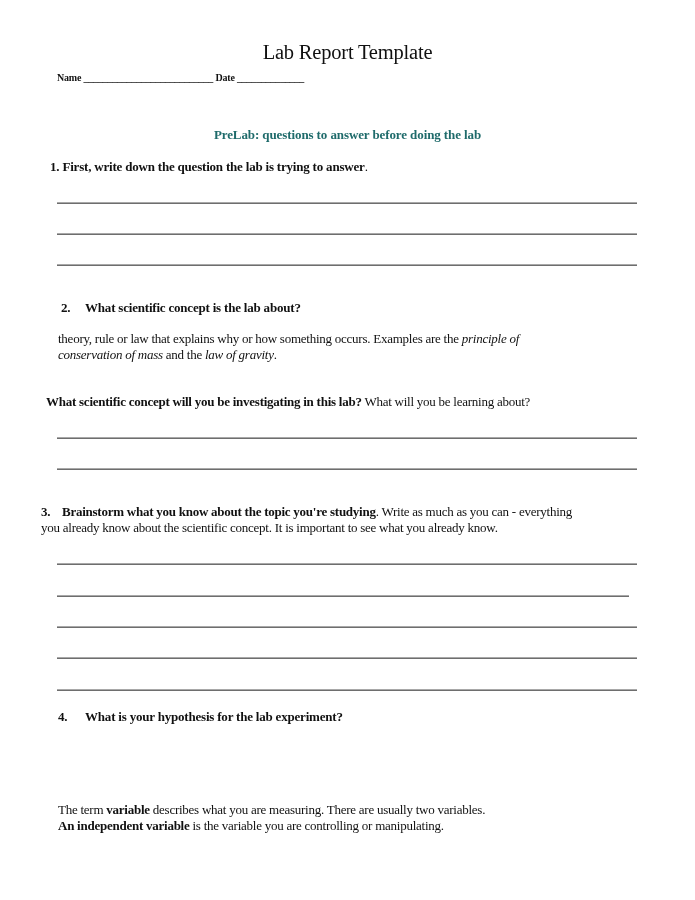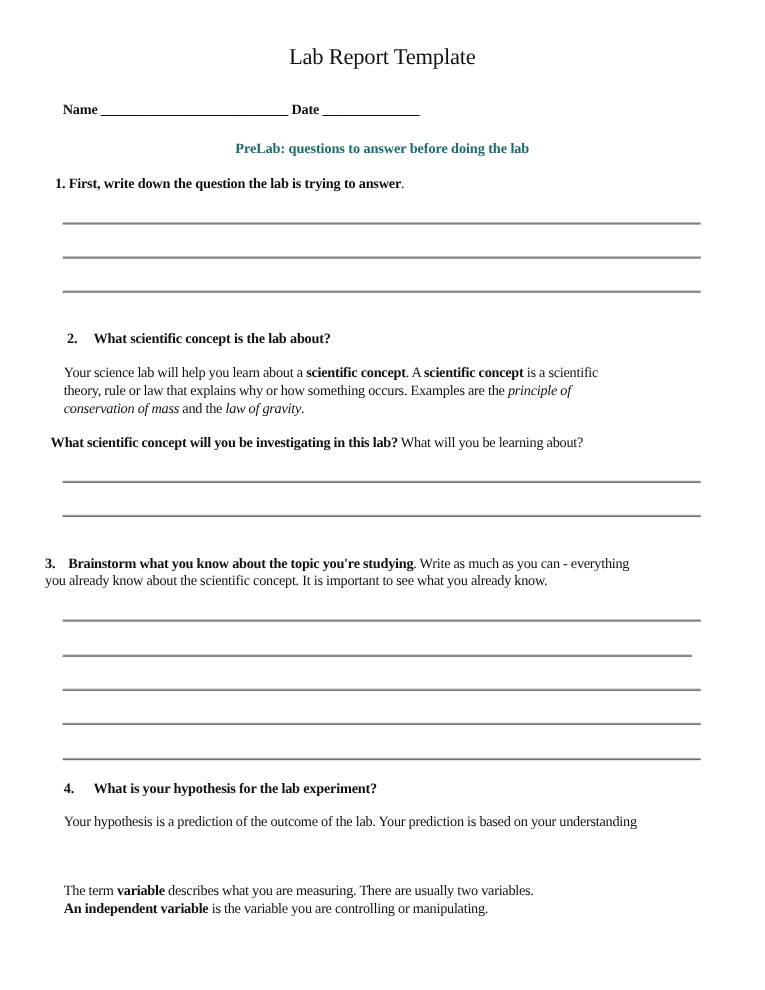--- a/index.html
+++ b/index.html
@@ -3,21 +3,21 @@
   <meta charset="utf-8">
   <style>
     html, body { margin: 0; padding: 0; background: #ffffff; }
     body {
       width: 695px; height: 900px; position: relative; overflow: hidden;
       font-family: "Liberation Serif", "DejaVu Serif", serif;
       color: #111111;
     }
     .abs { position: absolute; white-space: nowrap; font-family: Liberation Serif, serif; }
     .title { left: 0; width: 695px; top: 41px; text-align: center; font-size: 20.5px; letter-spacing: -0.2px; }
-    .namedate { left: 57px; top: 92px; font-size: 13px; font-weight: bold; letter-spacing: -0.2px; }
+    .namedate { left: 57px; top: 72px; font-size: 10px; font-weight: bold; letter-spacing: -0.2px; }
     .prelab { left: 0; width: 695px; top: 127px; text-align: center; font-size: 13px; font-weight: bold; color: #1f6b6b; letter-spacing: -0.1px; }
     .q { font-size: 13px; font-weight: bold; letter-spacing: -0.2px; }
     .p { font-size: 13px; line-height: 16px; letter-spacing: -0.25px; }
     .p b { font-weight: bold; }
     .p i { font-style: italic; }
     .rule {
       position: absolute; left: 57px; height: 1px;
       border-bottom: 1px solid #6e6e6e;
       background: #a8a8a8;
     }
@@ -43,23 +43,20 @@
 </div>
 <div class="rule" style="top:202px; width:580px;"></div>
 <div class="rule" style="top:233px; width:580px;"></div>
 <div class="rule" style="top:264px; width:580px;"></div>
 
 <div class="abs q" style="left:61px; top:300px;">
   <span class="qnum" style="width:24px">2.</span><span>What scientific concept is the lab about?</span>
 </div>
 <div class="abs p" style="left:58px; top:331px;">
   <div>
-    <span>Your science lab will help you learn about a </span><b>scientific concept</b><span>.  A </span><b>scientific concept</b><span> is a scientific</span>
-  </div>
-  <div>
     <span>theory, rule or law that explains  why or how something  occurs.  Examples  are the </span><i>principle of</i>
   </div>
   <div>
     <i>conservation of mass</i><span> and the </span><i>law of gravity</i><span>.</span>
   </div>
 </div>
 <div class="abs p" style="left:46px; top:394px;">
   <b>What scientific concept will  you be investigating in this lab?</b><span>  What will  you be learning  about?</span>
 </div>
 <div class="rule" style="top:437px; width:580px;"></div>
@@ -74,21 +71,20 @@
 <div class="rule" style="top:563px; width:580px;"></div>
 <div class="rule" style="top:595px; width:572px;"></div>
 <div class="rule" style="top:626px; width:580px;"></div>
 <div class="rule" style="top:657px; width:580px;"></div>
 <div class="rule" style="top:689px; width:580px;"></div>
 
 <div class="abs q" style="left:58px; top:709px;">
   <span class="qnum" style="width:27px">4.</span><span>What is your hypothesis for the lab experiment?</span>
 </div>
 <div class="abs p" style="left:58px; top:739px;">
-  <div>Your hypothesis  is a prediction  of the outcome of the lab.  Your prediction  is based on your understanding</div>
 </div>
 <div class="abs p" style="left:58px; top:802px;">
   <div>
     <span>The term </span><b>variable</b><span> describes  what you are measuring.   There are usually  two variables.</span>
   </div>
   <div>
     <b>An independent  variable</b><span> is the variable  you are controlling  or manipulating.</span>
   </div>
 </div>
 

